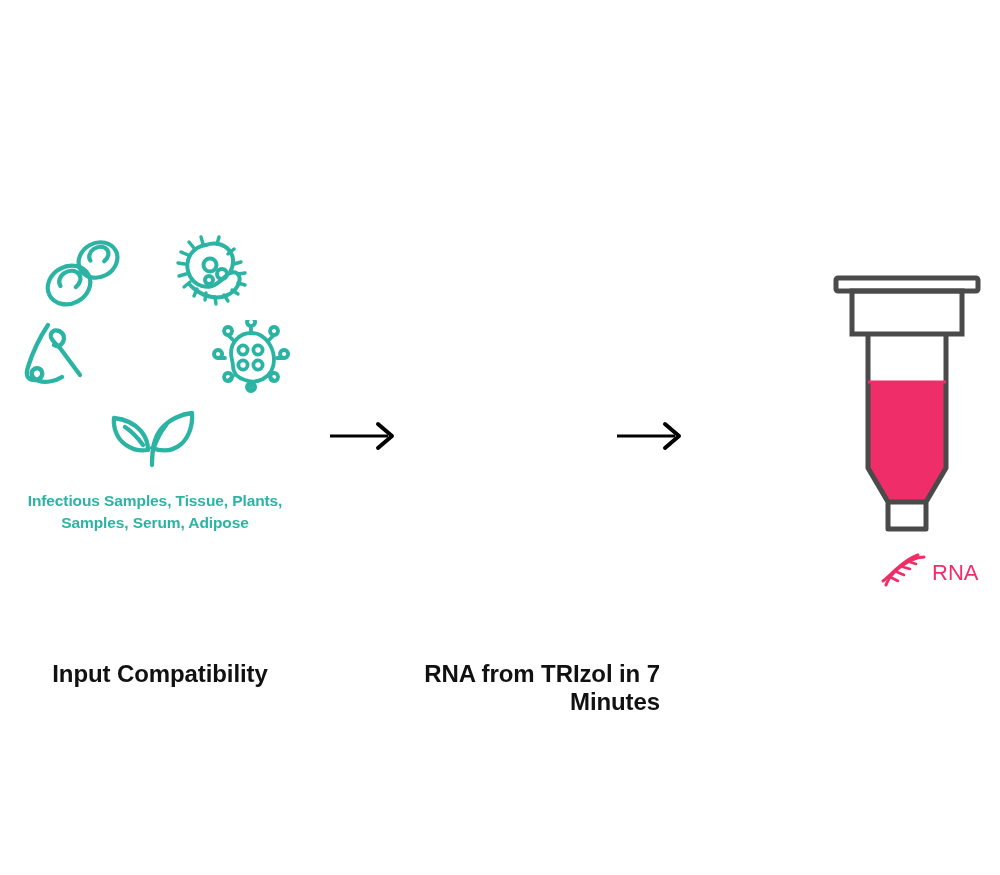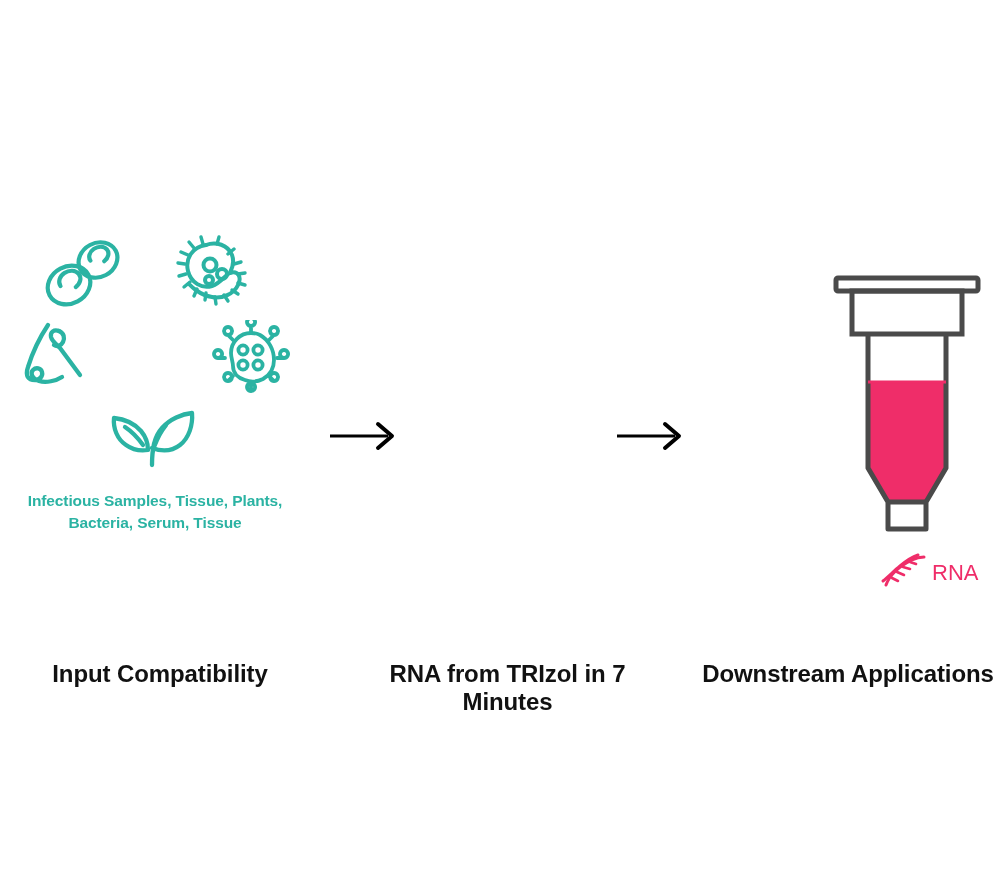--- a/index.html
+++ b/index.html
@@ -59,21 +59,21 @@
   .step-title {
     position: absolute;
     top: 660px;
     text-align: center;
     font-size: 24px;
     font-weight: bold;
     color: #111111;
     letter-spacing: -0.1px;
   }
   #title-input      { left: 0px;   width: 320px; }
-  #title-extraction { left: 355px; width: 305px; }
+  #title-extraction { left: 355px; width: 305px; text-align: right; }
   #title-downstream { left: 698px; width: 300px; }
 
   
   .flow-arrow {
     position: absolute;
     top: 418px;
   }
   #arrow-one { left: 328px; }
   #arrow-two { left: 615px; }
 
@@ -190,21 +190,21 @@
             <path d="M46 57 C40 58 31 57 24 52 C15 46 11 35 12 25
                      C22 26 32 30 39 38 C44 44 46 51 46 57 Z"></path>
             <path d="M23 34 C29 38 36 45 41 52"></path>
           </g>
         </svg>
       </div>
     </div>
 
     <div class="sample-list" style="color:#2BB3A3;">
       <div>Infectious Samples, Tissue, Plants,</div>
-      <div>Bacteria, Serum, Tissue</div>
+      <div>Samples, Serum, Adipose</div>
     </div>
   </div>
 
   <div class="flow-arrow" id="arrow-one">
     <svg width="72" height="36" viewBox="0 0 72 36" fill="none">
       <path d="M2 18 L60 18" stroke="#000000" stroke-width="3"></path>
       <path d="M50 6 L64 18 L50 30" stroke="#000000" stroke-width="4" stroke-linecap="round" stroke-linejoin="round" fill="none"></path>
     </svg>
   </div>
 
@@ -255,15 +255,14 @@
 
   <div class="panel" id="panel-downstream">
 
     
 
     
   </div>
 
   <div class="step-title" id="title-input">Input Compatibility</div>
   <div class="step-title" id="title-extraction">RNA from TRIzol in 7 Minutes</div>
-  <div class="step-title" id="title-downstream">Downstream Applications</div>
 
 </div>
 
 </body></html>

